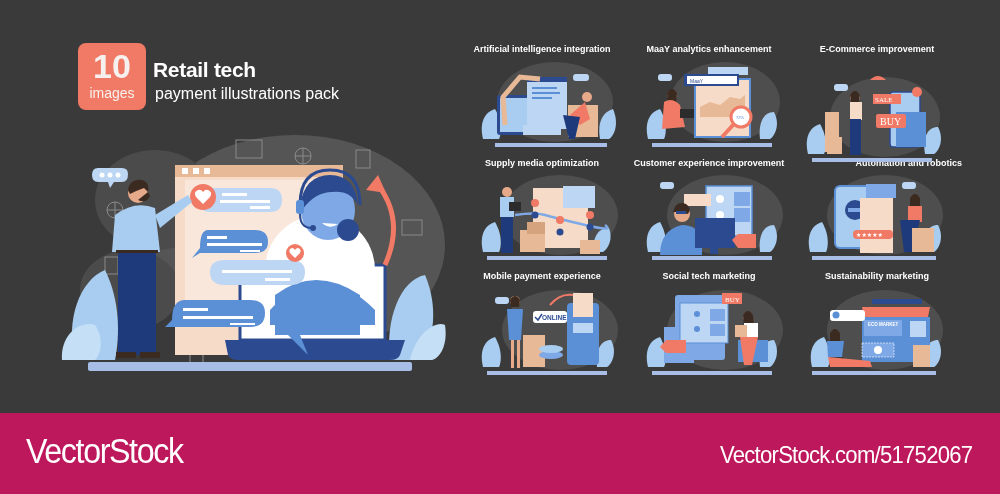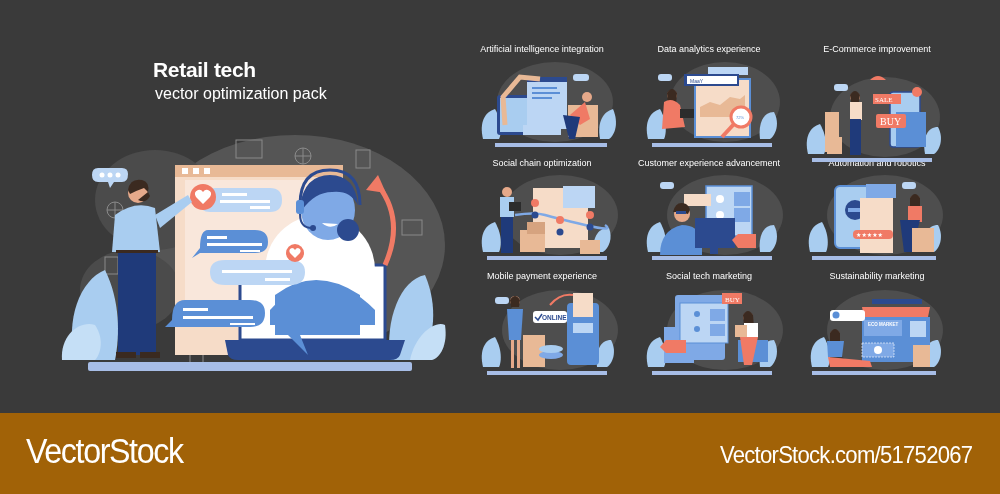--- a/index.html
+++ b/index.html
@@ -1,42 +1,46 @@
 <!DOCTYPE html>
 <html><head>
 <meta charset="utf-8">
 <style>
   * { margin:0; padding:0; box-sizing:border-box; }
   html, body { width:1000px; height:494px; overflow:hidden; background:#000; }
   body { font-family: "Liberation Sans", "DejaVu Sans", sans-serif; position:relative; }
   .stage { position:absolute; left:0; top:0; width:1000px; height:413px; background:#3a3a3a; overflow:hidden; }
-  .footer { position:absolute; left:0; top:413px; width:1000px; height:81px; background:#a16207; }
+  .footer { position:absolute; left:0; top:413px; width:1000px; height:81px; background:#be185d; }
   .footer-brand { position:absolute; left:26px; top:18px; color:#fff; font-size:35px; letter-spacing:-1.5px; font-family:"Liberation Sans", sans-serif; transform:scaleX(0.92); transform-origin:left; }
   .footer-url { position:absolute; right:28px; top:28px; color:#fff; font-size:24px; letter-spacing:-0.8px; font-family:"Liberation Sans", sans-serif; transform:scaleX(0.92); transform-origin:right; }
 
   .badge { position:absolute; left:78px; top:43px; width:68px; height:67px; background:#f07a65; border-radius:8px; color:#f6f1ee; text-align:center; }
   .badge-num { font-size:34px; font-weight:bold; line-height:34px; margin-top:6px; display:block; }
   .badge-lbl { font-size:14px; line-height:16px; display:block; margin-top:2px; }
   .title { position:absolute; left:153px; top:52px; color:#fff; font-size:21px; font-weight:bold; letter-spacing:-0.3px; line-height:36px; }
   .subtitle { position:absolute; left:155px; top:85px; color:#fff; font-size:16px; line-height:18px; }
 
-  .caption { position:absolute; color:#fff; font-size:9px; font-weight:normal; text-align:center; width:170px; white-space:nowrap; }
+  .caption { position:absolute; color:#fff; font-size:9px; font-weight:bold; text-align:center; width:170px; white-space:nowrap; }
   .thumb { position:absolute; width:150px; height:95px; }
   .thumb svg { width:150px; height:95px; display:block; }
 
   .hero { position:absolute; left:60px; top:120px; width:390px; height:260px; }
   .hero svg { width:390px; height:260px; display:block; }
 </style>
 </head>
 <body>
 
 <div class="stage">
 
+  <div class="badge">
+    <span class="badge-num">10</span>
+    <span class="badge-lbl">images</span>
+  </div>
   <div class="title">Retail tech</div>
-  <div class="subtitle">vector optimization pack</div>
+  <div class="subtitle">payment illustrations pack</div>
 
   <div class="hero">
     <svg viewBox="0 0 390 260">
 
       <ellipse cx="235" cy="125" rx="150" ry="110" fill="#555"></ellipse>
       <ellipse cx="95" cy="80" rx="60" ry="50" fill="#4b4b4b"></ellipse>
       <ellipse cx="70" cy="170" rx="50" ry="40" fill="#4b4b4b"></ellipse>
 
       <g stroke="#8a8a8a" fill="none" stroke-width="1">
         <rect x="176" y="20" width="26" height="18"></rect>
@@ -121,25 +125,25 @@
         <path d="M68 70 Q70 58 82 60 Q90 62 88 72 L84 68 Q78 70 70 74 Z" fill="#3b2a20"></path>
         <path d="M78 80 Q86 84 90 76 L88 72 Z" fill="#3b2a20"></path>
         <rect x="56" y="130" width="42" height="3" fill="#3b2a20"></rect>
       </g>
 
       <rect x="28" y="242" width="324" height="9" rx="2" fill="#a7bde6"></rect>
     </svg>
   </div>
 
   <div class="caption" style="left:457px;top:44px;">Artificial intelligence integration</div>
-  <div class="caption" style="left:624px;top:44px;">Data analytics experience</div>
+  <div class="caption" style="left:624px;top:44px;">MaaY analytics enhancement</div>
   <div class="caption" style="left:792px;top:44px;">E-Commerce improvement</div>
-  <div class="caption" style="left:457px;top:158px;">Social chain optimization</div>
-  <div class="caption" style="left:624px;top:158px;">Customer experience advancement</div>
-  <div class="caption" style="left:792px;top:158px;">Automation and robotics</div>
+  <div class="caption" style="left:457px;top:158px;">Supply media optimization</div>
+  <div class="caption" style="left:624px;top:158px;">Customer experience improvement</div>
+  <div class="caption" style="left:792px;top:158px;text-align:right;">Automation and robotics</div>
   <div class="caption" style="left:457px;top:271px;">Mobile payment experience</div>
   <div class="caption" style="left:624px;top:271px;">Social tech marketing</div>
   <div class="caption" style="left:792px;top:271px;">Sustainability marketing</div>
 
   <div class="thumb" style="left:475px;top:57px;">
     <svg viewBox="0 0 150 95">
       <ellipse cx="80" cy="45" rx="58" ry="40" fill="#4e4e4e"></ellipse>
       <path d="M8 82 C4 65 10 55 20 52 C28 66 26 78 24 82 Z" fill="#a9cdf0"></path>
       <path d="M125 82 C122 65 128 55 138 52 C144 66 140 78 134 82 Z" fill="#a9cdf0"></path>
       <rect x="22" y="38" width="60" height="40" rx="3" fill="#2c4a8f"></rect>

